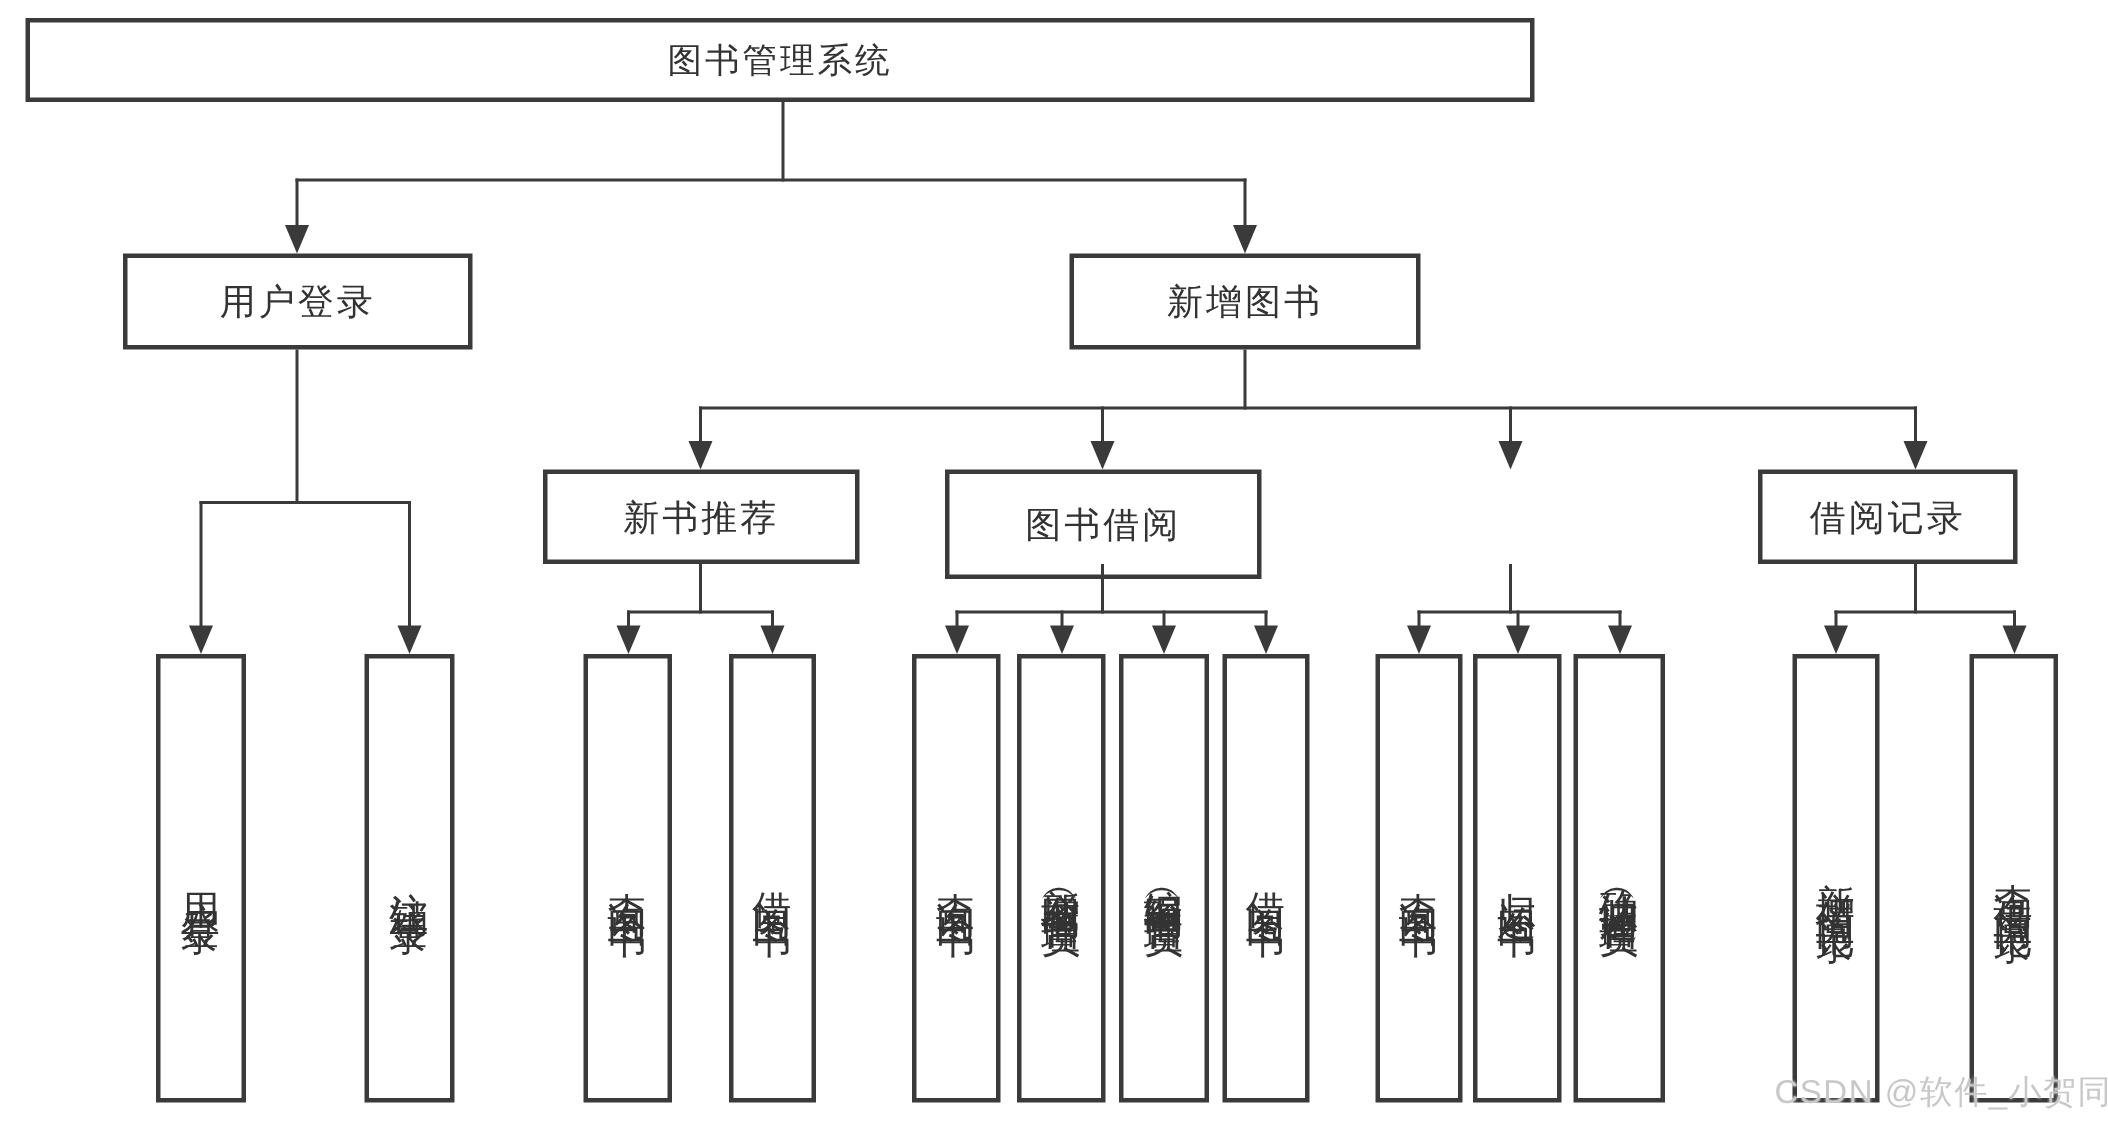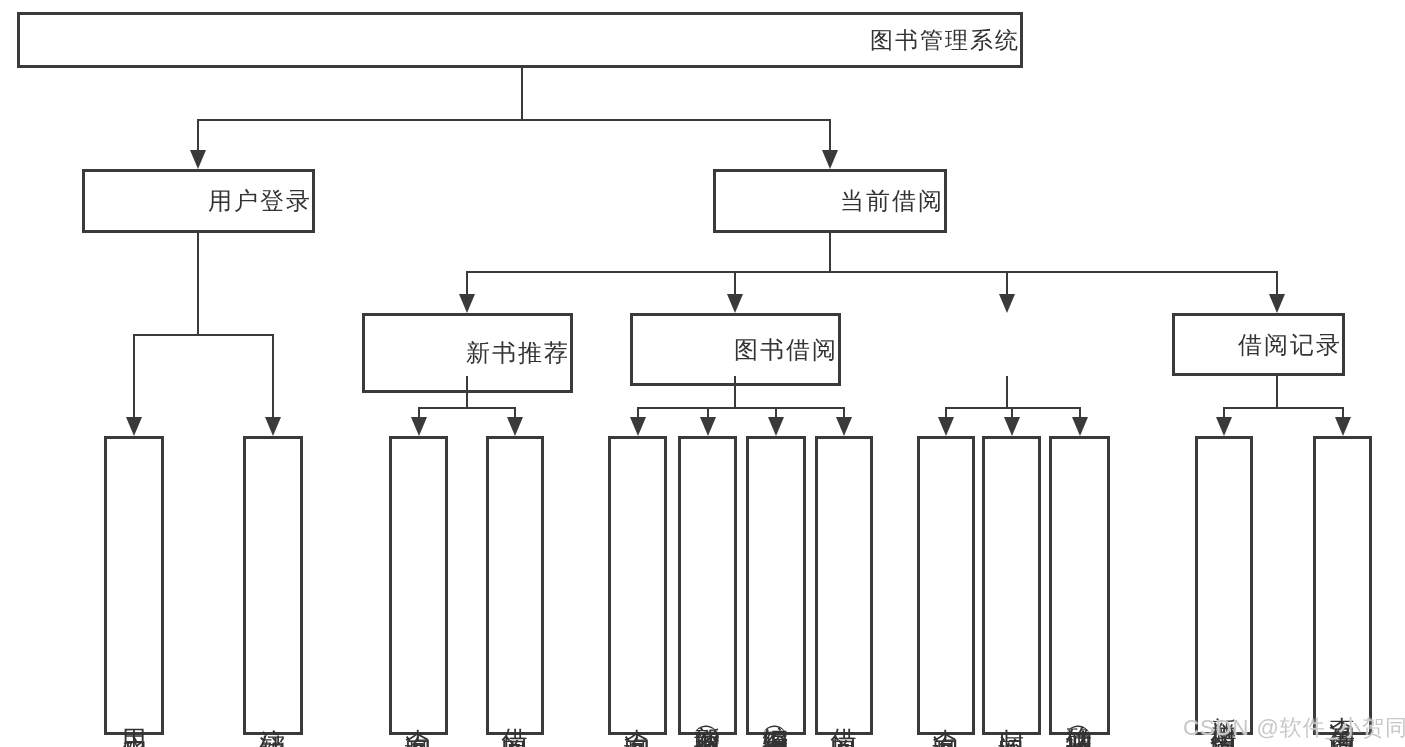--- a/index.html
+++ b/index.html
@@ -3,21 +3,21 @@
 <meta charset="utf-8">
 <style>
   html,body { margin:0; padding:0; background:#ffffff; }
   .canvas {
     position:relative; width:1405px; height:747px; background:#ffffff;
     font-family:"Liberation Sans", sans-serif; overflow:hidden;
   }
   .box {
     position:absolute; box-sizing:border-box;
     border:3px solid #3a3a3a; background:#ffffff;
-    display:flex; align-items:center; justify-content:flex-end;
+    display:flex; align-items:center; justify-content:center;
     color:#333333;
   }
   .hlabel { font-size:24px; letter-spacing:2px; white-space:nowrap; }
   .root-label { font-size:23px; }
   .leaf {
     writing-mode:vertical-rl; text-orientation:mixed;
     font-size:26px; letter-spacing:6px; line-height:1;
   }
   .ls-tight { letter-spacing:3px; }
   .line { position:absolute; background:#3a3a3a; }
@@ -38,24 +38,24 @@
 <div class="canvas">
 
   <div class="box" style="left:17px;top:12px;width:1006px;height:56px">
     <span class="hlabel root-label">图书管理系统</span>
   </div>
 
   <div class="box" style="left:82px;top:169px;width:233px;height:64px">
     <span class="hlabel">用户登录</span>
   </div>
   <div class="box" style="left:713px;top:169px;width:234px;height:64px">
-    <span class="hlabel">当前借阅</span>
+    <span class="hlabel">新增图书</span>
   </div>
 
-  <div class="box" style="left:362px;top:313px;width:211px;height:80px">
+  <div class="box" style="left:362px;top:313px;width:211px;height:63px">
     <span class="hlabel">新书推荐</span>
   </div>
   <div class="box" style="left:630px;top:313px;width:211px;height:73px">
     <span class="hlabel">图书借阅</span>
   </div>
   <div class="box" style="left:1172px;top:313px;width:173px;height:63px">
     <span class="hlabel">借阅记录</span>
   </div>
 
   <div class="box leaf" style="left:104px;top:436px;width:60px;height:299px">用户登录</div>

